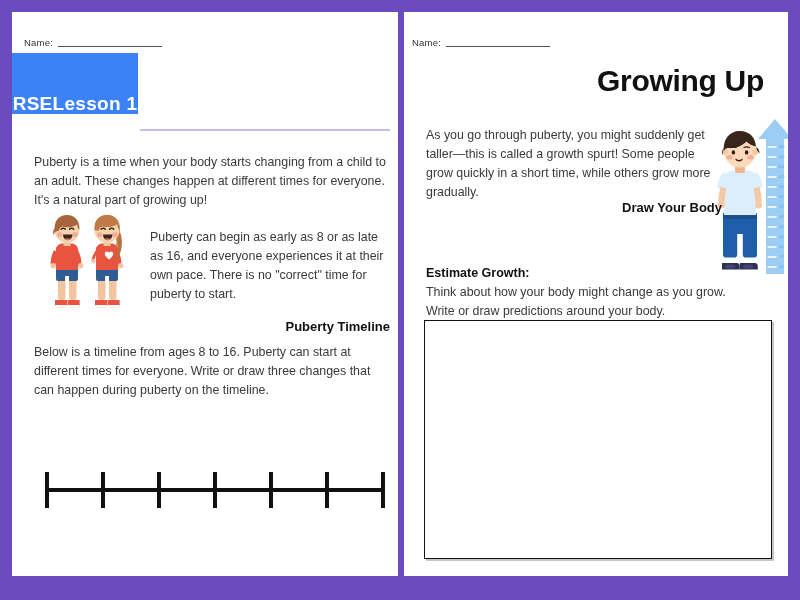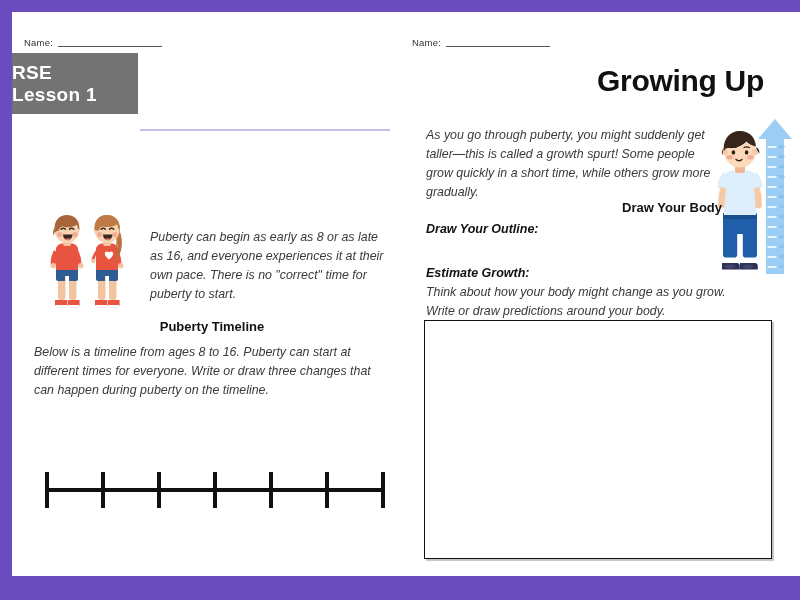--- a/index.html
+++ b/index.html
@@ -18,21 +18,20 @@
     width: 800px;
     height: 600px;
     background: #6B4CBF;
   }
 
   
   .page {
     position: absolute;
     background: #ffffff;
     overflow: hidden;
-    padding-left: 20px;
   }
   #page-left  { left: 12px;  top: 12px; width: 386px; height: 564px; }
   #page-right { left: 404px; top: 12px; width: 384px; height: 564px; }
 
   
   .name-row {
     position: absolute;
     display: flex;
     align-items: flex-end;
     gap: 5px;
@@ -50,25 +49,25 @@
     margin-bottom: 1px;
   }
 
   
   .badge {
     position: absolute;
     left: 0;
     top: 41px;
     width: 126px;
     height: 61px;
-    background: #737373;
+    background: #3b82f6;
     color: #ffffff;
     display: flex;
-    flex-direction: column;
-    align-items: flex-start;
+    flex-direction: row;
+    align-items: flex-end;
     justify-content: center;
     line-height: 1.12;
   }
   .badge-line1 { font-size: 19px; font-weight: 700; letter-spacing: .3px; }
   .badge-line2 { font-size: 19px; font-weight: 700; letter-spacing: .3px; }
 
   .title-left {
     position: absolute;
     left: 130px;
     top: 44px;
@@ -102,21 +101,20 @@
     line-height: 1.1;
     letter-spacing: -.3px;
   }
 
   
   .para {
     position: absolute;
     font-size: 12.4px;
     color: #3a3a3a;
     line-height: 1.52;
-    font-style: italic;
   }
   .section-head {
     position: absolute;
     font-size: 13px;
     font-weight: 700;
     color: #111111;
   }
   .inline-head {
     font-size: 12.5px;
     font-weight: 700;
@@ -179,20 +177,21 @@
       <span class="name-rule"></span>
     </div>
 
     <div class="badge">
       <span class="badge-line1">RSE</span>
       <span class="badge-line2">Lesson 1</span>
     </div>
 
     <div class="title-rule"></div>
 
+    <div class="para" style="left:22px; top:141px; width:356px;">Puberty is a time when your body starts changing from a child to an adult. These changes happen at different times for everyone. It's a natural part of growing up!</div>
 
     <div class="kids">
       <svg viewBox="0 0 108 104" width="108" height="104" aria-hidden="true">
 
         <g>
 
           <rect x="24" y="62" width="7.5" height="26" rx="3" fill="#f2c4a0"></rect>
           <rect x="35" y="62" width="7.5" height="26" rx="3" fill="#f2c4a0"></rect>
 
           <path d="M21 88h12v5.5a1.8 1.8 0 0 1-1.8 1.8H22.8A1.8 1.8 0 0 1 21 93.5z" fill="#e8543f"></path>
@@ -249,21 +248,21 @@
           <circle cx="65.5" cy="22.5" r="2.6" fill="#f0a08c" opacity=".75"></circle>
           <circle cx="81" cy="22.5" r="2.6" fill="#f0a08c" opacity=".75"></circle>
           <path d="M69 22.6h9.4c0 3.4-2.1 5.6-4.7 5.6s-4.7-2.2-4.7-5.6z" fill="#3c2a20"></path>
           <path d="M70.6 26.6h6.2c-.7 1-1.8 1.6-3.1 1.6s-2.4-.6-3.1-1.6z" fill="#e8796f"></path>
         </g>
       </svg>
     </div>
 
     <div class="para" style="left:138px; top:216px; width:242px;">Puberty can begin as early as 8 or as late as 16, and everyone experiences it at their own pace. There is no "correct" time for puberty to start.</div>
 
-    <div class="section-head" style="left:22px; top:307px; width:356px; text-align:center;">Puberty Timeline</div>
+    <div class="section-head" style="left:22px; top:307px; width:356px; text-align:right;">Puberty Timeline</div>
 
     <div class="para" style="left:22px; top:331px; width:344px;">Below is a timeline from ages 8 to 16. Puberty can start at different times for everyone. Write or draw three changes that can happen during puberty on the timeline.</div>
 
     <div class="timeline">
       <div class="tl-bar"></div>
       <div class="tl-tick" style="left:0px;"></div>
       <div class="tl-tick" style="left:56px;"></div>
       <div class="tl-tick" style="left:112px;"></div>
       <div class="tl-tick" style="left:168px;"></div>
       <div class="tl-tick" style="left:224px;"></div>
@@ -363,21 +362,20 @@
           <ellipse cx="50.4" cy="40.2" rx="3.2" ry="2.2" fill="#f4a192" opacity=".8"></ellipse>
 
           <path d="M36 42.4c1.2 1.8 4.8 1.8 6 0" stroke="#2c1d14" stroke-width="1.3" fill="none" stroke-linecap="round"></path>
         </g>
       </svg>
     </div>
 
     <div class="section-head" style="left:22px; top:188px; width:296px; text-align:right;">Draw Your Body</div>
 
     <div class="para" style="left:22px; top:208px; width:300px;">
-      <span class="inline-head">Draw Your Outline:</span>
     </div>
 
     <div class="para" style="left:22px; top:252px; width:330px;">
       <span class="inline-head">Estimate Growth:</span>
       <span>Think about how your body might change as you grow. Write or draw predictions around your body.</span>
     </div>
 
     <div class="draw-box"></div>
 
   </div>

